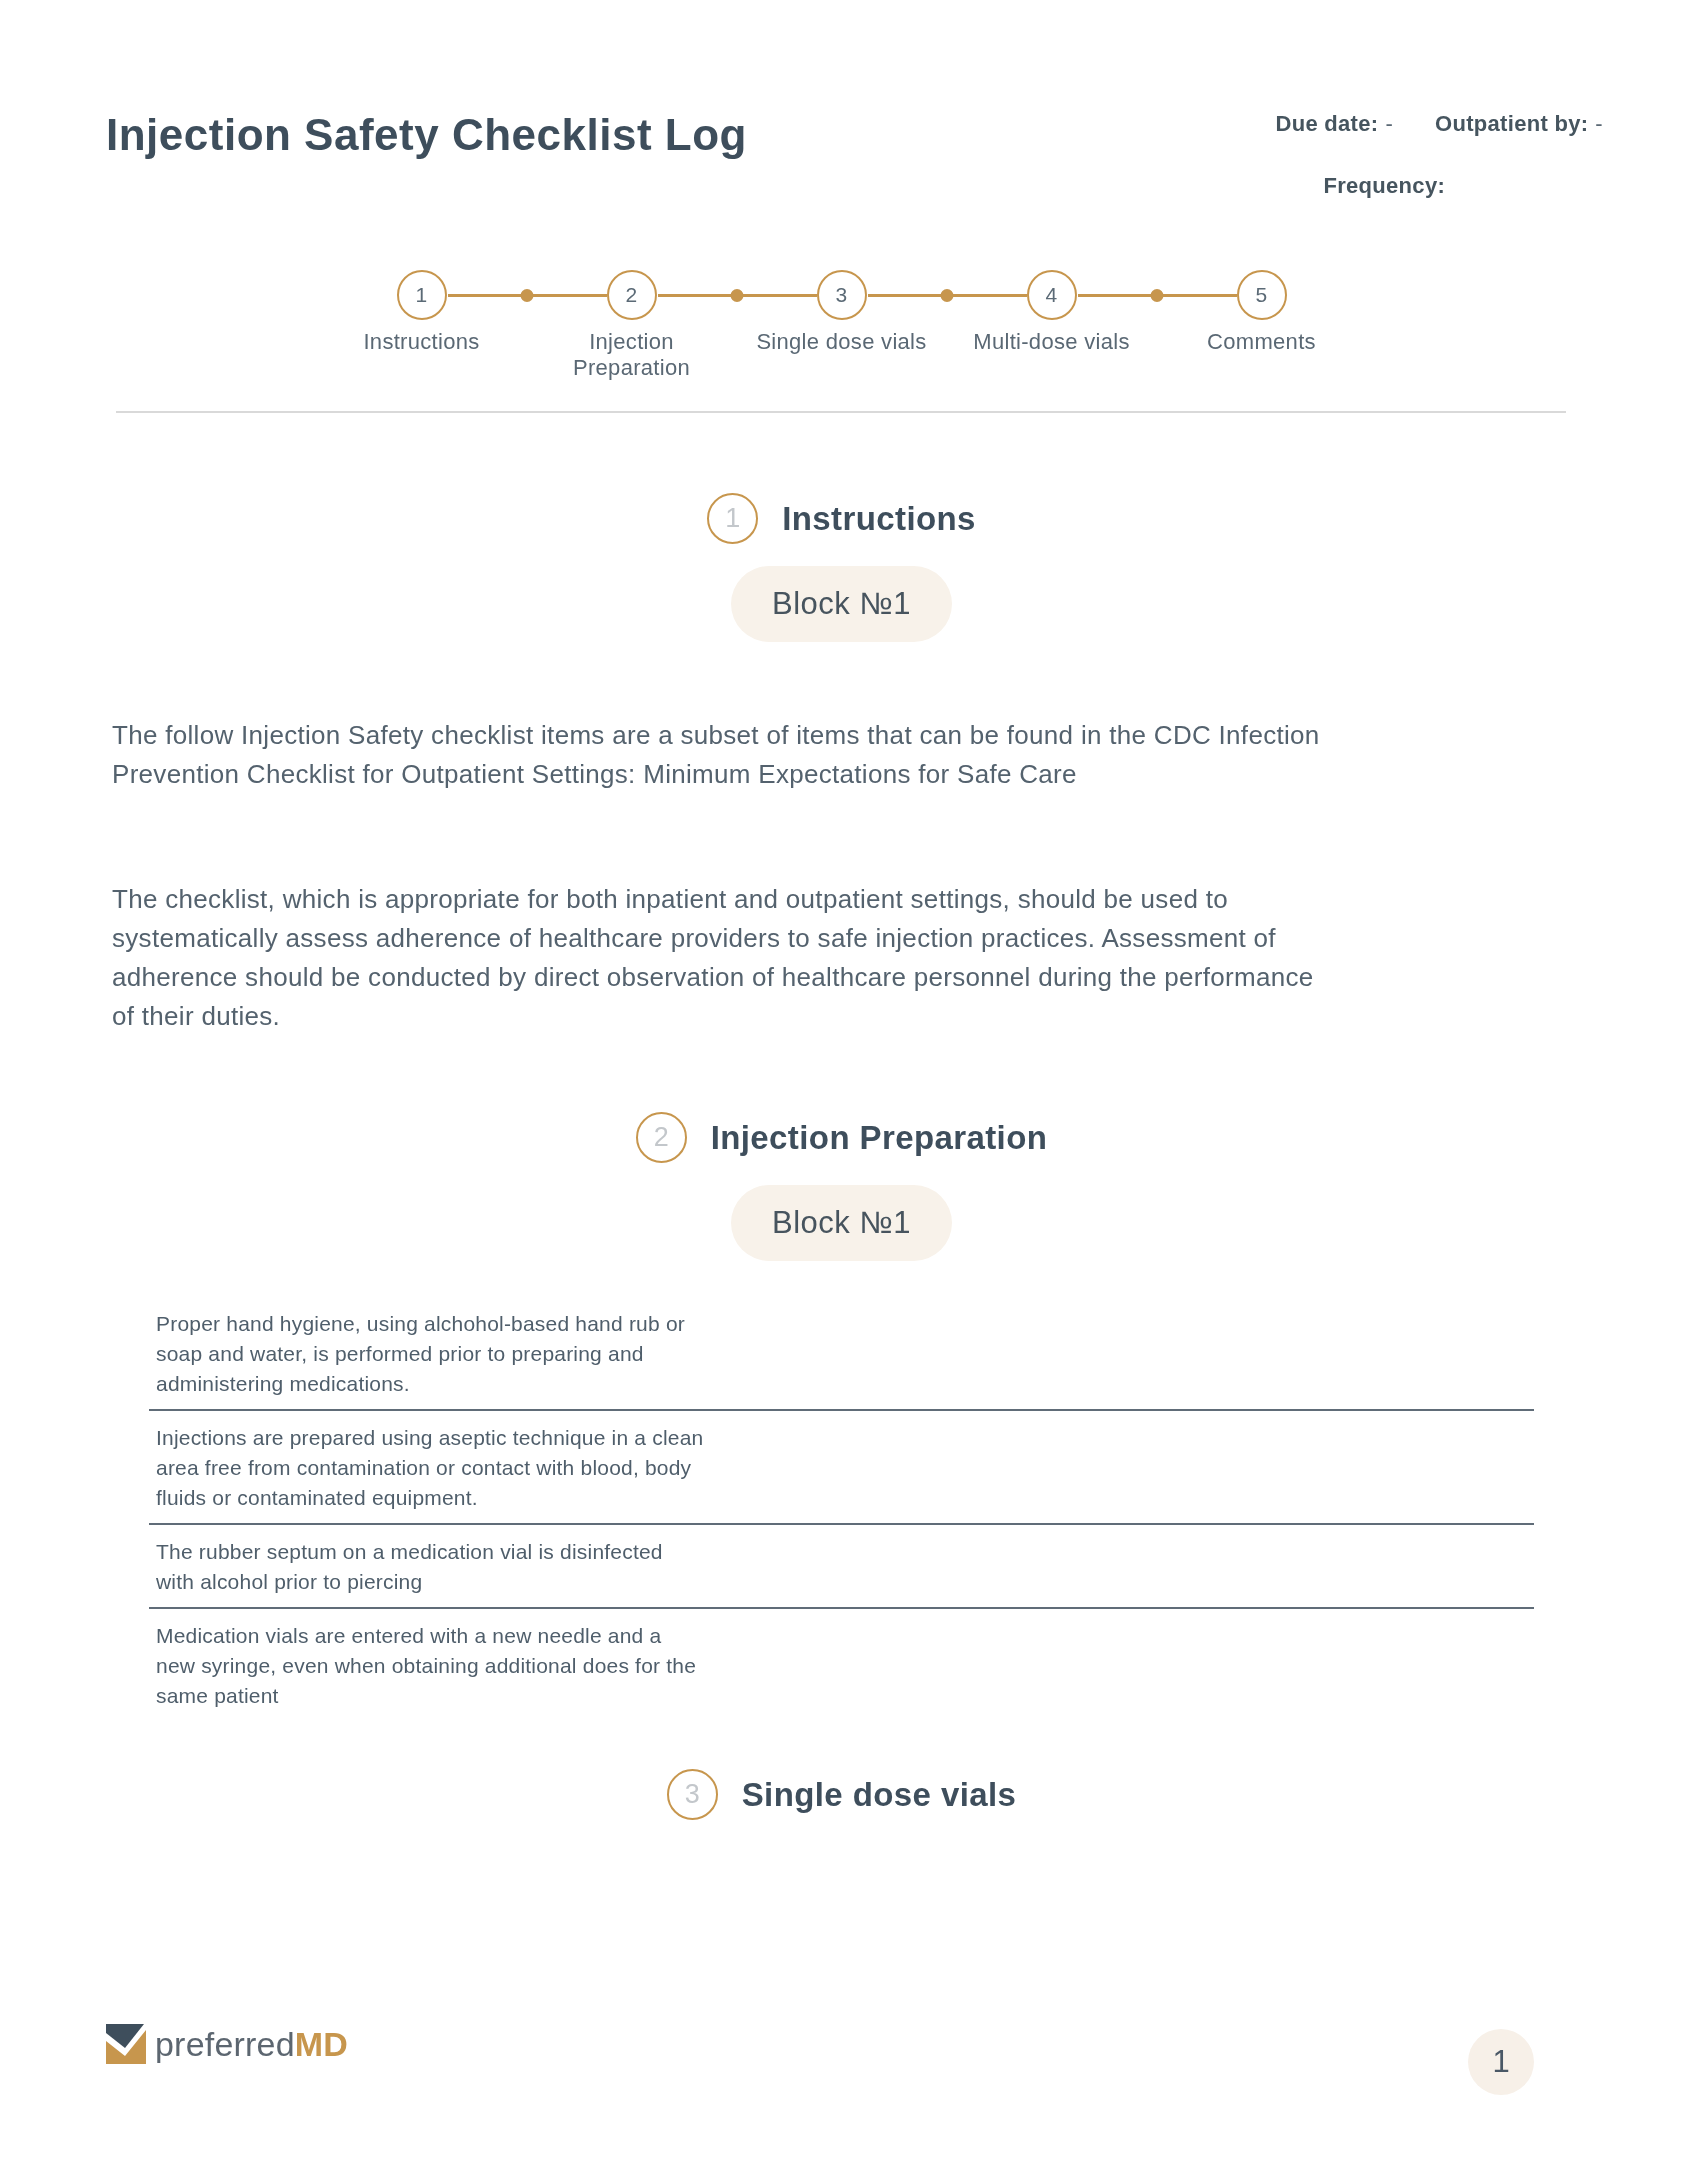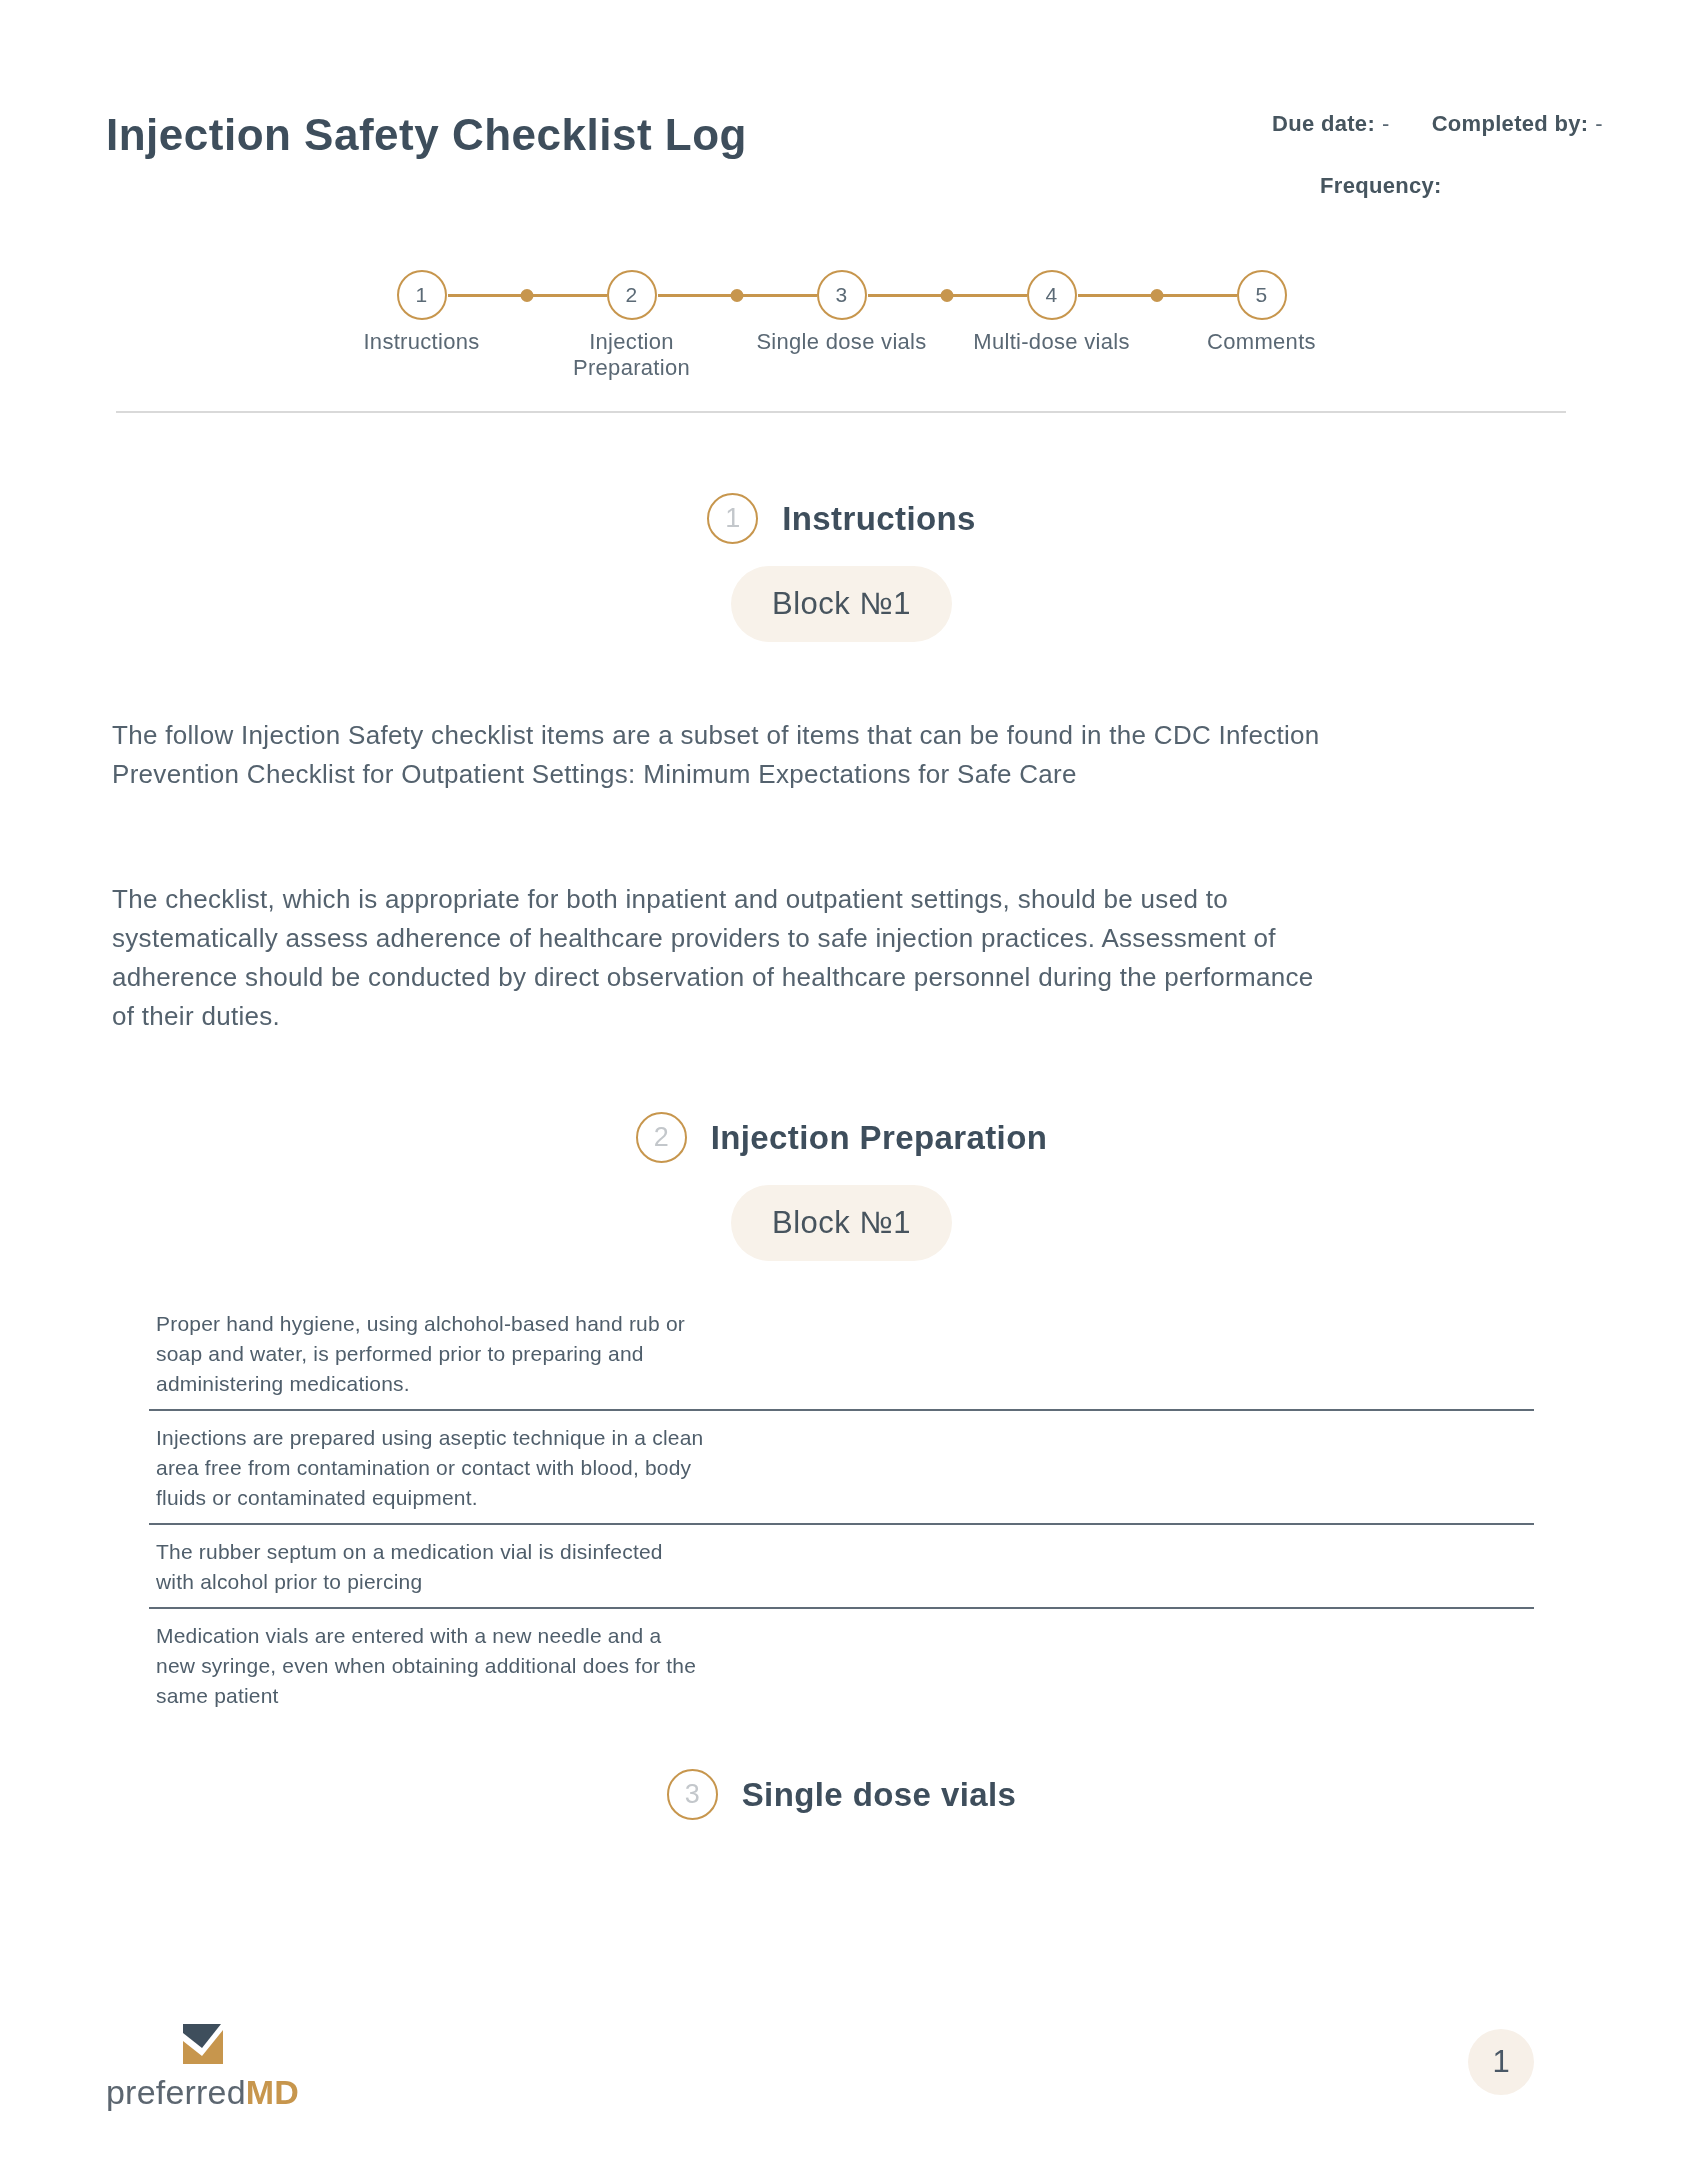--- a/index.html
+++ b/index.html
@@ -97,21 +97,21 @@
   }
   .check-row:first-child { padding-top:0; }
   .check-row:last-child { border-bottom:none; }
   .check-text {
     font-size:21px; line-height:30px; color:#4f5e6b;
     white-space:pre-line; letter-spacing:0.2px;
   }
   
   .footer-logo {
     position:absolute; left:106px; top:2024px;
-    display:flex; align-items:center; gap:9px;flex-direction:column;
+    display:flex; align-items:center; gap:9px;
   }
   .logo-icon { width:40px; height:40px; display:block; }
   .logo-text { font-size:34px; color:#5c6670; letter-spacing:0.2px; }
   .logo-text b { color:#c7964d; font-weight:bold; }
   .page-badge {
     position:absolute; left:1468px; top:2029px;
     width:66px; height:66px; border-radius:50%;
     background:#f7f0e8;
     display:flex; align-items:center; justify-content:center;
     font-size:31px; color:#4a5866;
@@ -120,21 +120,21 @@
 </head>
 <body>
 
 <div class="page">
 
   <div class="header">
     <div class="doc-title">Injection Safety Checklist Log</div>
     <div class="meta">
       <div class="meta-row">
         <div><span class="meta-label">Due date:</span><span class="meta-value">-</span></div>
-        <div><span class="meta-label">Completed by:</span><span class="meta-value">-</span></div>
+        <div><span class="meta-label">Outpatient by:</span><span class="meta-value">-</span></div>
       </div>
       <div class="meta-row">
         <div><span class="meta-label">Frequency:</span><span class="meta-value"></span></div>
       </div>
     </div>
   </div>
 
   <div class="stepper">
     <div class="step">
       <div class="step-circle">1</div>

